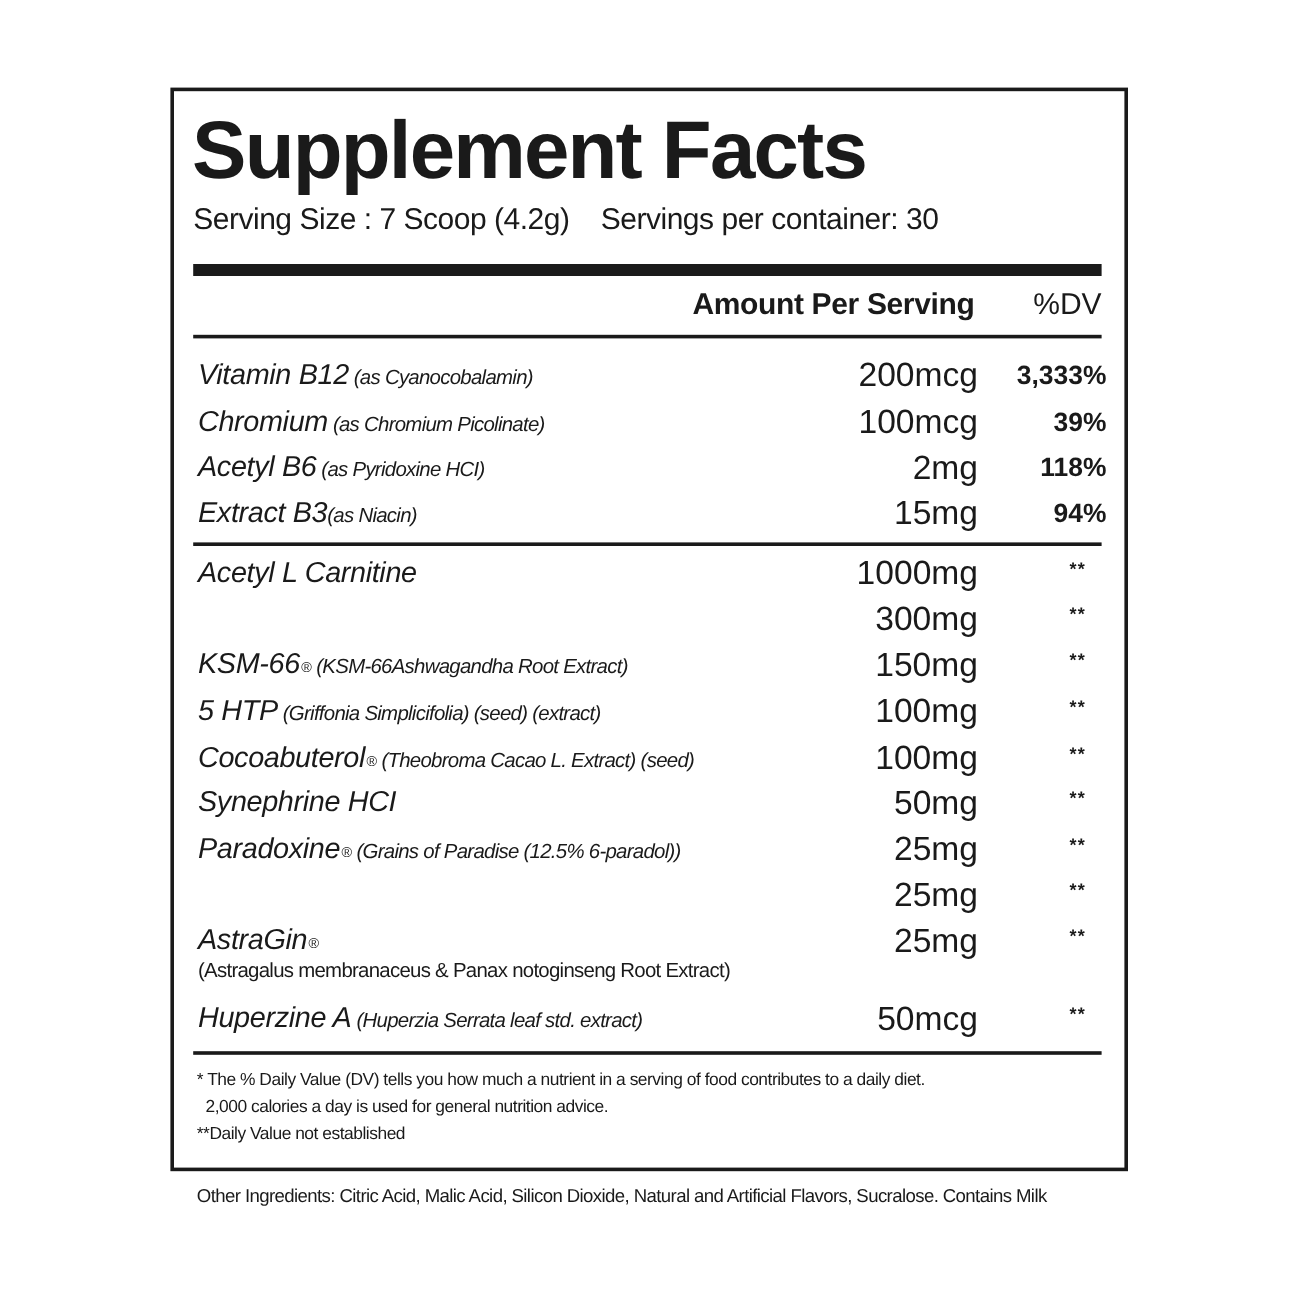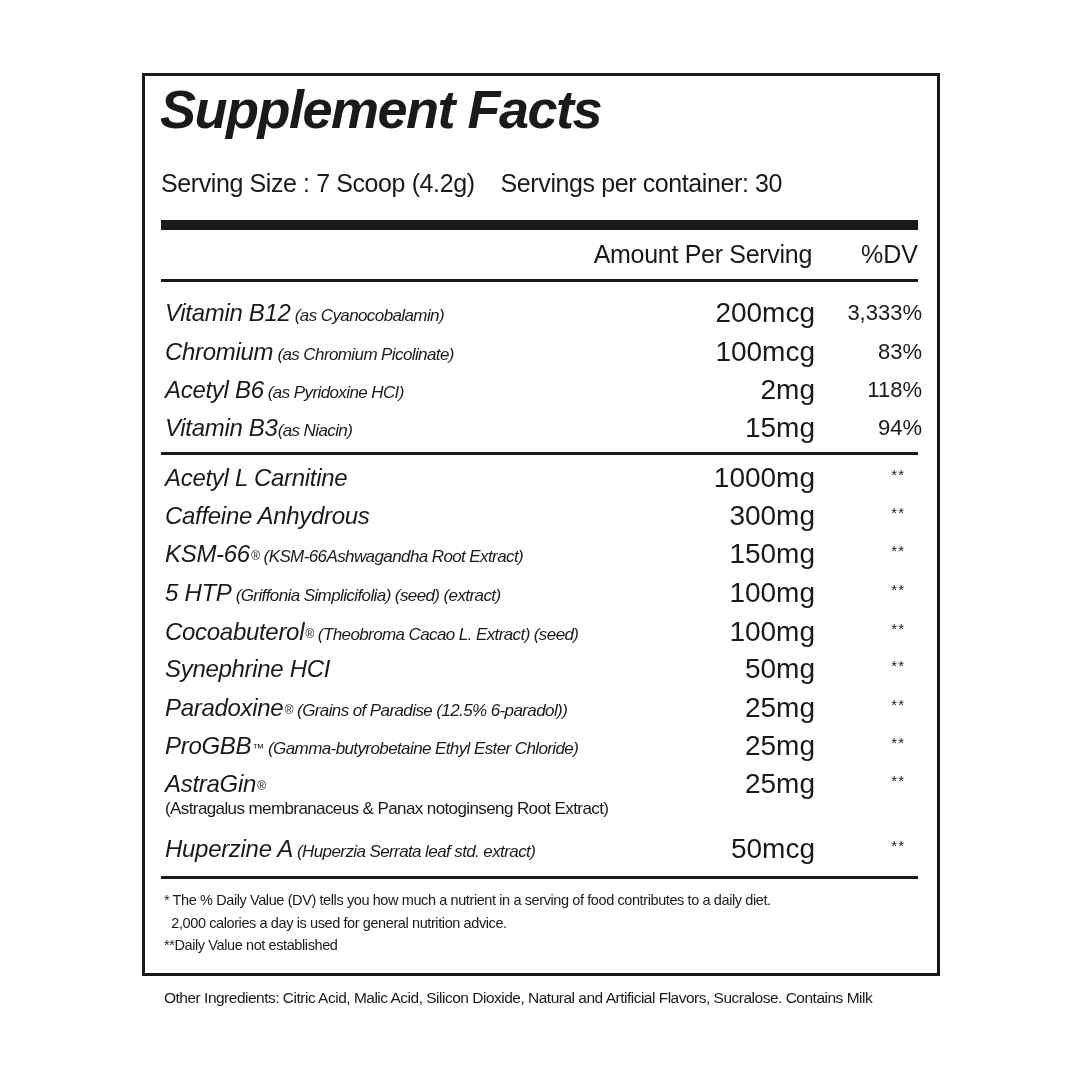--- a/index.html
+++ b/index.html
@@ -1,44 +1,44 @@
 <!DOCTYPE html>
 <html><head>
 <meta charset="utf-8">
 <style>
   html, body { margin: 0; padding: 0; background: #ffffff; }
   body { width: 1080px; height: 1080px; position: relative; overflow: hidden;
          font-family: "Liberation Sans", "DejaVu Sans", sans-serif; color: #1a1a1a; }
   .panel { position: absolute; left: 142px; top: 73px; width: 792px; height: 897px;
            border: 3px solid #1a1a1a; box-sizing: content-box; }
-  .title { position: absolute; left: 160px; top: 76px; font-size: 54px; font-weight: bold;
-           letter-spacing: -1.5px; line-height: 66px; white-space: nowrap; font-style: italic; }
+  .title { position: absolute; left: 160px; top: 92px; font-size: 68px; font-weight: bold;
+           letter-spacing: -1.5px; line-height: 66px; white-space: nowrap; }
   .serving { position: absolute; left: 161px; top: 166px; font-size: 25px; line-height: 34px;
              white-space: nowrap; letter-spacing: -0.4px; }
   .serving span + span { margin-left: 26px; text-align: right; }
   .rule { position: absolute; left: 161px; width: 757px; background: #1a1a1a; }
   .rule.thick { top: 220px; height: 10px; }
   .rule.thin1 { top: 279px; height: 3px; }
   .rule.thin2 { top: 452px; height: 3px; }
   .rule.thin3 { top: 876px; height: 3px; }
   .hdr-amount { position: absolute; right: 268px; top: 237px; font-size: 25px; line-height: 34px;
-                white-space: nowrap; letter-spacing: -0.3px; }
+                white-space: nowrap; letter-spacing: -0.3px; font-weight: bold; }
   .hdr-dv { position: absolute; right: 162px; top: 237px; font-size: 25px; line-height: 34px;
             white-space: nowrap; }
   .row { position: absolute; left: 165px; width: 760px; height: 38px; }
   .row .name { position: absolute; left: 0; top: 0; font-size: 24px; line-height: 34px;
                white-space: nowrap; letter-spacing: -0.3px; font-style: italic; }
   .row .name sup { font-size: 12px; vertical-align: top; position: relative; top: 2px; margin-left: 1px; }
   .row .desc { font-size: 17px; letter-spacing: -0.6px; }
   .row .desc2 { position: absolute; left: 0; top: 30px; font-size: 17px; letter-spacing: -0.6px;
                 line-height: 24px; white-space: nowrap; }
   .row .amt { position: absolute; right: 110px; top: 0; font-size: 28px; line-height: 34px;
               white-space: nowrap; text-align: right; }
   .row .dv { position: absolute; right: 3px; top: 0; font-size: 22px; line-height: 34px;
-             white-space: nowrap; text-align: right; }
+             white-space: nowrap; text-align: right; font-weight: bold; }
   .row .dv.star { right: 20px; font-size: 15px; line-height: 28px; letter-spacing: 1px; }
   .footnote { position: absolute; left: 164px; font-size: 14.5px; line-height: 22px;
               letter-spacing: -0.4px; white-space: nowrap; }
   .other { position: absolute; left: 164px; top: 986px; font-size: 15.5px; line-height: 24px;
            letter-spacing: -0.5px; white-space: nowrap; }
 </style>
 </head>
 <body>
 
 <div class="panel"></div>
@@ -57,42 +57,41 @@
 <div class="rule thin1"></div>
 
 <div class="row" style="top:296px">
   <div class="name"><span>Vitamin B12</span><span class="desc"> (as Cyanocobalamin)</span></div>
   <div class="amt">200mcg</div>
   <div class="dv">3,333%</div>
 </div>
 <div class="row" style="top:335px">
   <div class="name"><span>Chromium</span><span class="desc"> (as Chromium Picolinate)</span></div>
   <div class="amt">100mcg</div>
-  <div class="dv">83%</div>
+  <div class="dv">39%</div>
 </div>
 <div class="row" style="top:373px">
   <div class="name"><span>Acetyl B6</span><span class="desc"> (as Pyridoxine HCI)</span></div>
   <div class="amt">2mg</div>
   <div class="dv">118%</div>
 </div>
 <div class="row" style="top:411px">
-  <div class="name"><span>Vitamin B3</span><span class="desc">(as Niacin)</span></div>
+  <div class="name"><span>Extract B3</span><span class="desc">(as Niacin)</span></div>
   <div class="amt">15mg</div>
   <div class="dv">94%</div>
 </div>
 
 <div class="rule thin2"></div>
 
 <div class="row" style="top:461px">
   <div class="name"><span>Acetyl L Carnitine</span></div>
   <div class="amt">1000mg</div>
   <div class="dv star">**</div>
 </div>
 <div class="row" style="top:499px">
-  <div class="name"><span>Caffeine Anhydrous</span></div>
   <div class="amt">300mg</div>
   <div class="dv star">**</div>
 </div>
 <div class="row" style="top:537px">
   <div class="name"><span>KSM-66</span><sup>®</sup><span class="desc"> (KSM-66Ashwagandha Root Extract)</span></div>
   <div class="amt">150mg</div>
   <div class="dv star">**</div>
 </div>
 <div class="row" style="top:576px">
   <div class="name"><span>5 HTP</span><span class="desc"> (Griffonia Simplicifolia) (seed) (extract)</span></div>
@@ -108,21 +107,20 @@
   <div class="name"><span>Synephrine HCI</span></div>
   <div class="amt">50mg</div>
   <div class="dv star">**</div>
 </div>
 <div class="row" style="top:691px">
   <div class="name"><span>Paradoxine</span><sup>®</sup><span class="desc"> (Grains of Paradise (12.5% 6-paradol))</span></div>
   <div class="amt">25mg</div>
   <div class="dv star">**</div>
 </div>
 <div class="row" style="top:729px">
-  <div class="name"><span>ProGBB</span><sup>™</sup><span class="desc"> (Gamma-butyrobetaine Ethyl Ester Chloride)</span></div>
   <div class="amt">25mg</div>
   <div class="dv star">**</div>
 </div>
 <div class="row" style="top:767px; height:60px">
   <div class="name"><span>AstraGin</span><sup>®</sup></div>
   <div class="desc2">(Astragalus membranaceus &amp; Panax notoginseng Root Extract)</div>
   <div class="amt">25mg</div>
   <div class="dv star">**</div>
 </div>
 <div class="row" style="top:832px">

